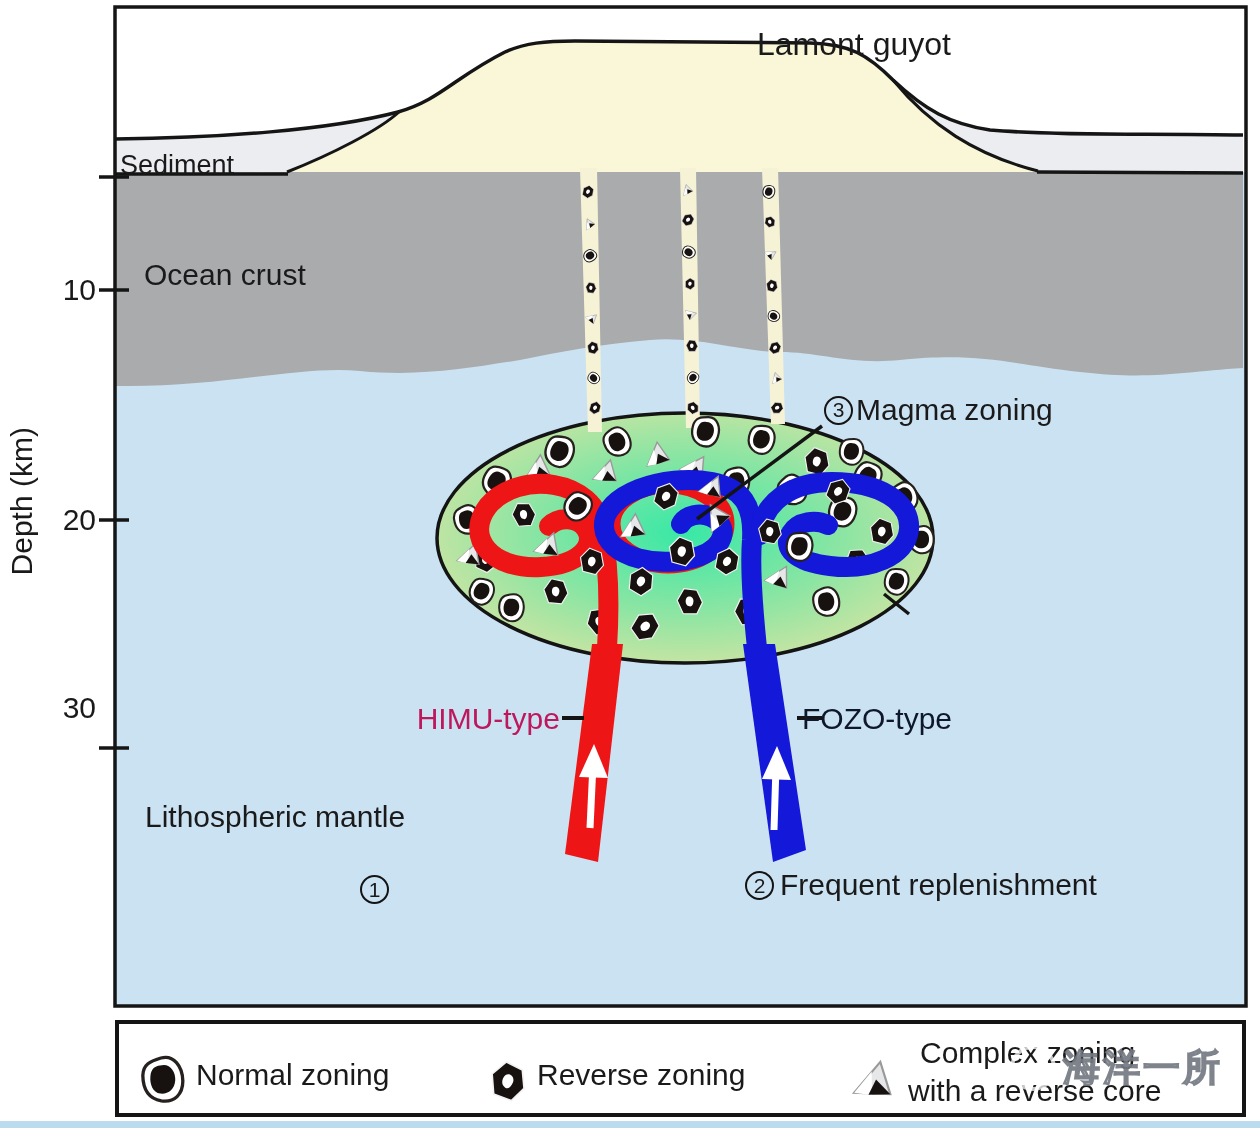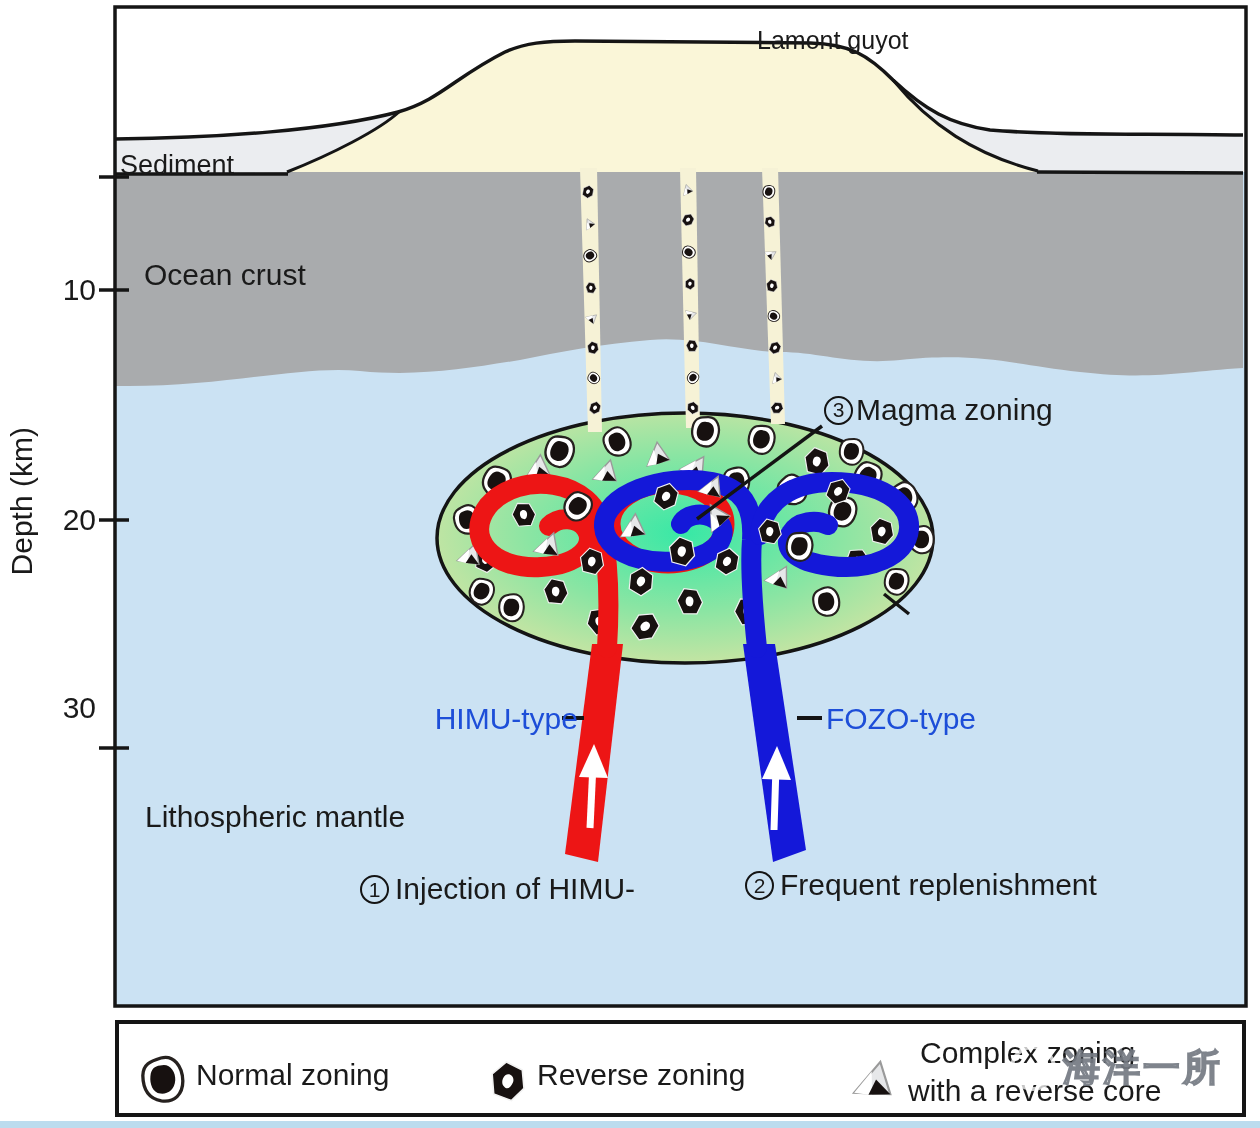--- a/index.html
+++ b/index.html
@@ -205,48 +205,48 @@
     <g stroke="#151515" stroke-width="3.5">
       <line x1="99" y1="177" x2="129" y2="177"></line>
       <line x1="99" y1="290" x2="129" y2="290"></line>
       <line x1="99" y1="520" x2="129" y2="520"></line>
       <line x1="99" y1="748" x2="129" y2="748"></line>
     </g>
 
     <rect x="115" y="7" width="1131" height="999" fill="none" stroke="#151515" stroke-width="3.5"></rect>
   </svg>
 
-  <div class="lbl" style="left:757px;top:26px;font-size:25px;">Lamont guyot</div>
+  <div class="lbl" style="left:757px;top:26px;font-size:32px;">Lamont guyot</div>
 
   <div class="lbl" style="left:120px;top:150px;font-size:27px;">Sediment</div>
 
   <div class="lbl" style="left:144px;top:258px;font-size:30px;text-align:center;">Ocean crust</div>
 
   <div class="lbl rot" style="left:-58px;top:484px;width:160px;font-size:30px;">Depth (km)</div>
 
   <div class="lbl tick-lbl" style="left:34px;top:273px;">10</div>
   <div class="lbl tick-lbl" style="left:34px;top:503px;">20</div>
   <div class="lbl tick-lbl" style="left:34px;top:691px;">30</div>
 
   <div class="lbl" style="left:824px;top:393px;font-size:30px;display:flex;align-items:center;gap:3px;">
     <span class="circ">3</span>
     <span>Magma zoning</span>
   </div>
 
 
-  <div class="lbl" style="left:348px;top:702px;width:230px;text-align:right;font-size:30px;color:#1d4ed8;">HIMU-type</div>
-
-  <div class="lbl" style="left:826px;top:702px;font-size:30px;color:#1d4ed8;">FOZO-type</div>
+  <div class="lbl" style="left:330px;top:702px;width:230px;text-align:right;font-size:30px;color:#be185d;">HIMU-type</div>
+
+  <div class="lbl" style="left:802px;top:702px;font-size:30px;color:#0f172a;">FOZO-type</div>
 
   <div class="lbl" style="left:145px;top:800px;font-size:30px;">Lithospheric mantle</div>
 
   <div class="note" style="left:360px;top:872px;">
     <span class="circ">1</span>
     <span>
-      <span>Injection of HIMU-</span><br>
+      <br>
     </span>
   </div>
 
   <div class="note" style="left:745px;top:868px;">
     <span class="circ">2</span>
     <span>
       <span>Frequent replenishment</span><br>
     </span>
   </div>
 

